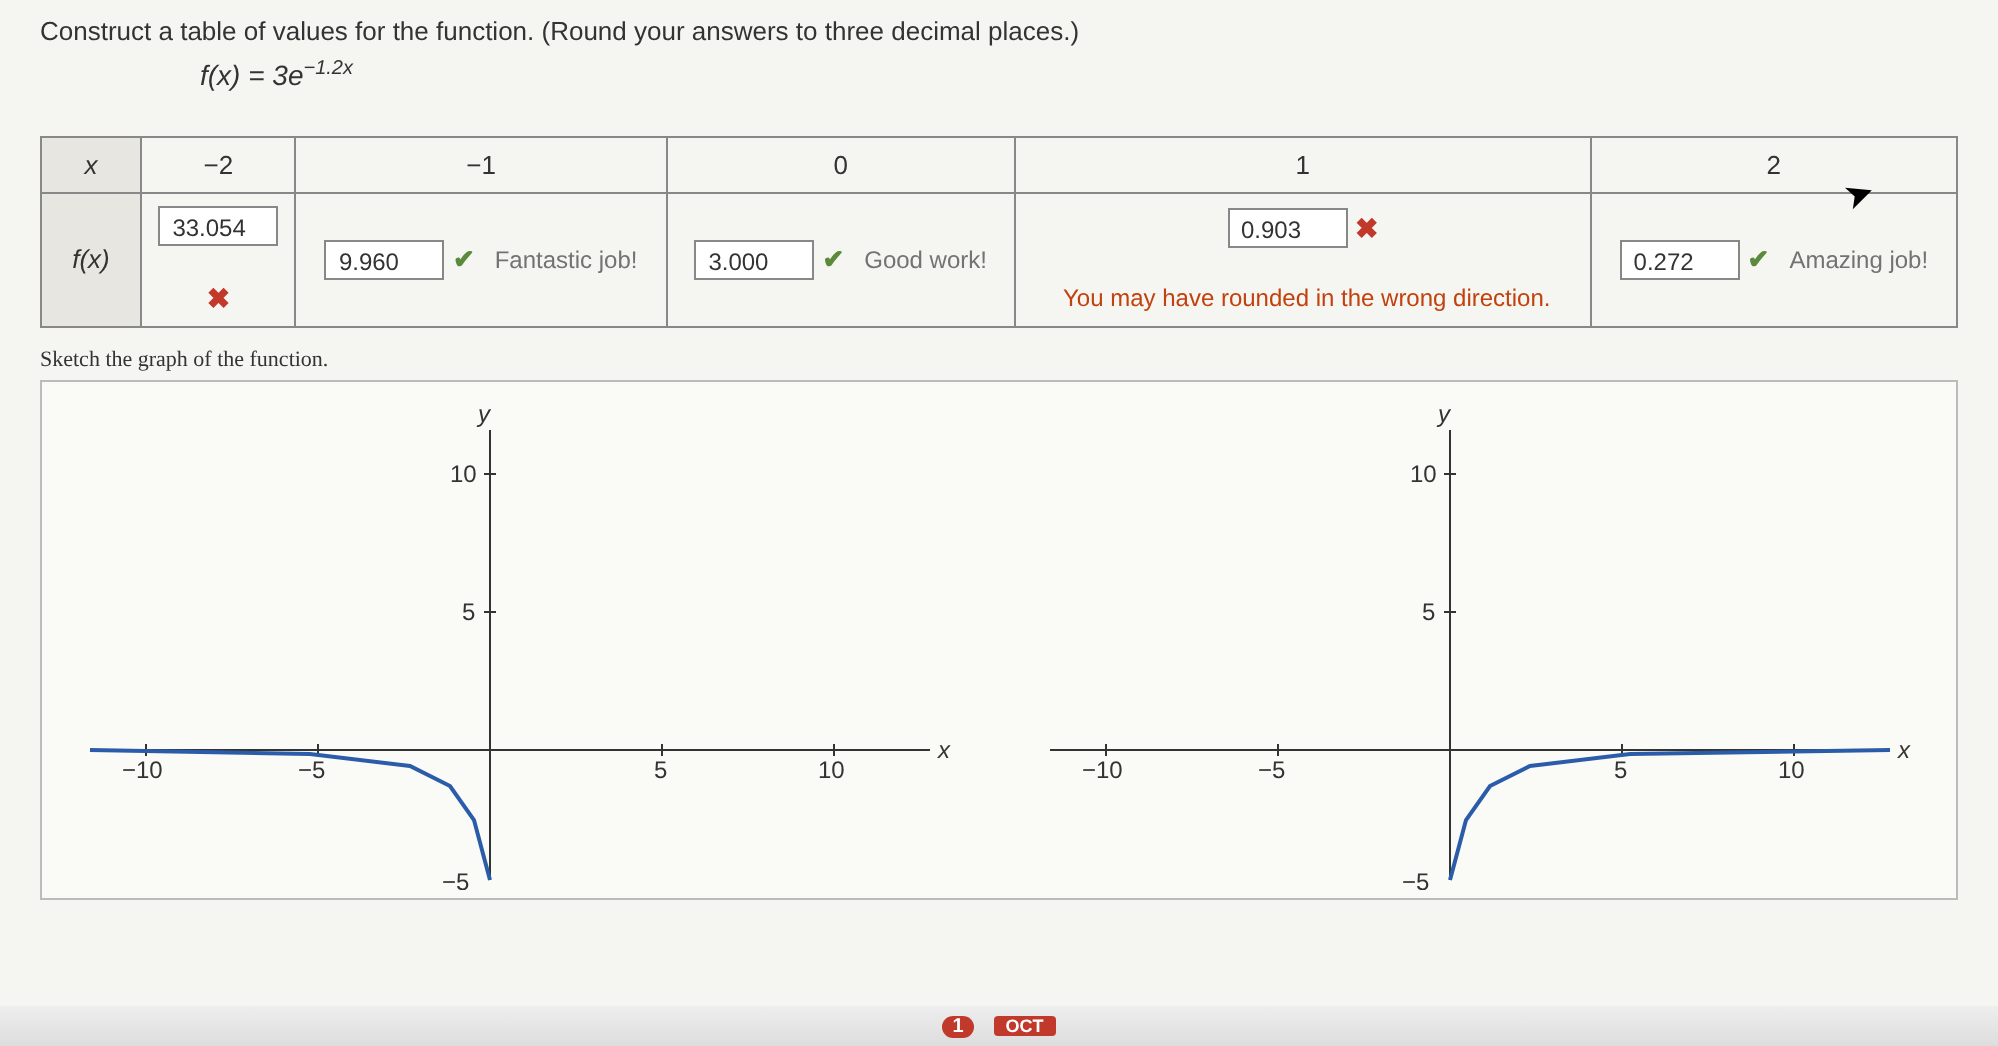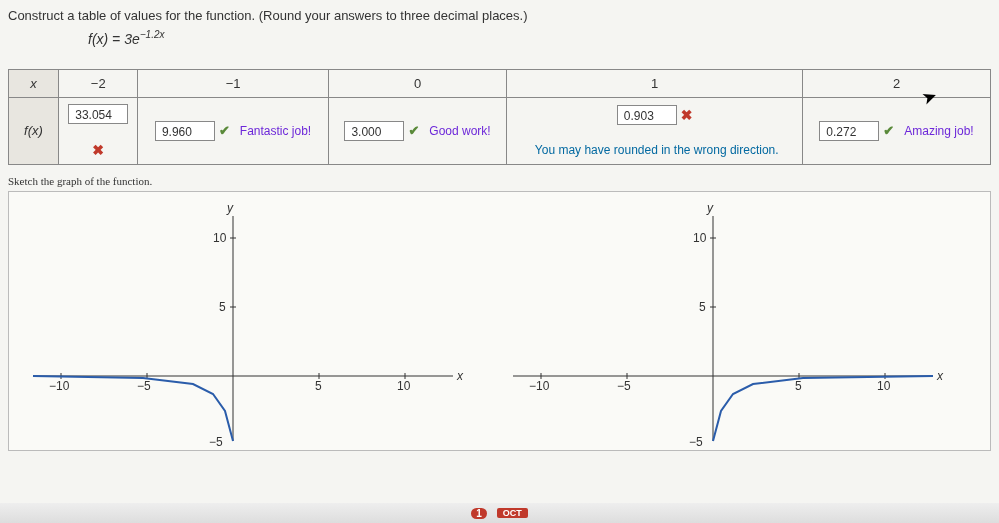--- a/index.html
+++ b/index.html
@@ -1,29 +1,29 @@
 <!DOCTYPE html>
 <html><head>
 <meta charset="utf-8">
 <style>
   * { box-sizing: border-box; margin: 0; padding: 0; }
   body { font-family: Arial, sans-serif; font-size: 13px; background: #f5f5f2; color: #333; width: 999px; height: 523px; overflow: hidden; position: relative; }
-  .content { padding: 8px 8px; }
+  .content { padding: 8px 20px; }
   .instruction { margin-bottom: 6px; font-size: 13px; }
   .formula { margin-left: 80px; margin-bottom: 22px; font-style: italic; font-size: 14px; }
   .formula sup { font-size: 10px; }
   table.values { width: 100%; border-collapse: collapse; margin-bottom: 10px; }
   table.values td, table.values th { border: 1px solid #888; padding: 6px 4px; text-align: center; vertical-align: middle; }
   .hdr { background: #e8e6e0; font-style: italic; font-weight: normal; width: 50px; }
   .xrow td { height: 28px; }
   .fxrow td { height: 56px; }
   .answer-box { display: inline-block; border: 1px solid #888; padding: 2px 6px; min-width: 60px; text-align: left; background: #fff; height: 20px; line-height: 16px; font-size: 12px; }
   .feedback { display: inline-block; margin-left: 4px; font-size: 12px; vertical-align: middle; }
-  .feedback.correct { color: #6d28d9; }
-  .feedback.wrong { color: #0369a1; }
+  .feedback.correct { color: #737373; }
+  .feedback.wrong { color: #c2410c; }
   .check { color: #5a8a3a; font-weight: bold; margin-right: 2px; }
   .cross { color: #c0392b; font-weight: bold; font-size: 14px; }
   .cell-stack { display: flex; flex-direction: column; align-items: center; gap: 18px; }
   .cell-row { display: flex; align-items: center; justify-content: center; gap: 4px; }
   .sketch-instruction { margin: 8px 0 4px 0; font-size: 11px; font-family: Liberation Serif, serif; }
   .graphs { display: flex; gap: 20px; border: 1px solid #bbb; background: #fafaf7; padding: 4px; }
   .graph { position: relative; width: 460px; height: 250px; }
   .cursor { position: absolute; top: 86px; right: 62px; font-size: 18px; color: #000; transform: rotate(-20deg); }
   .dock { position: absolute; bottom: 0; left: 0; right: 0; height: 20px; background: linear-gradient(#eee,#ddd); display: flex; align-items: center; justify-content: center; gap: 10px; }
   .dock-badge { background: #c0392b; color: #fff; border-radius: 8px; padding: 0 5px; font-size: 10px; font-weight: bold; }

